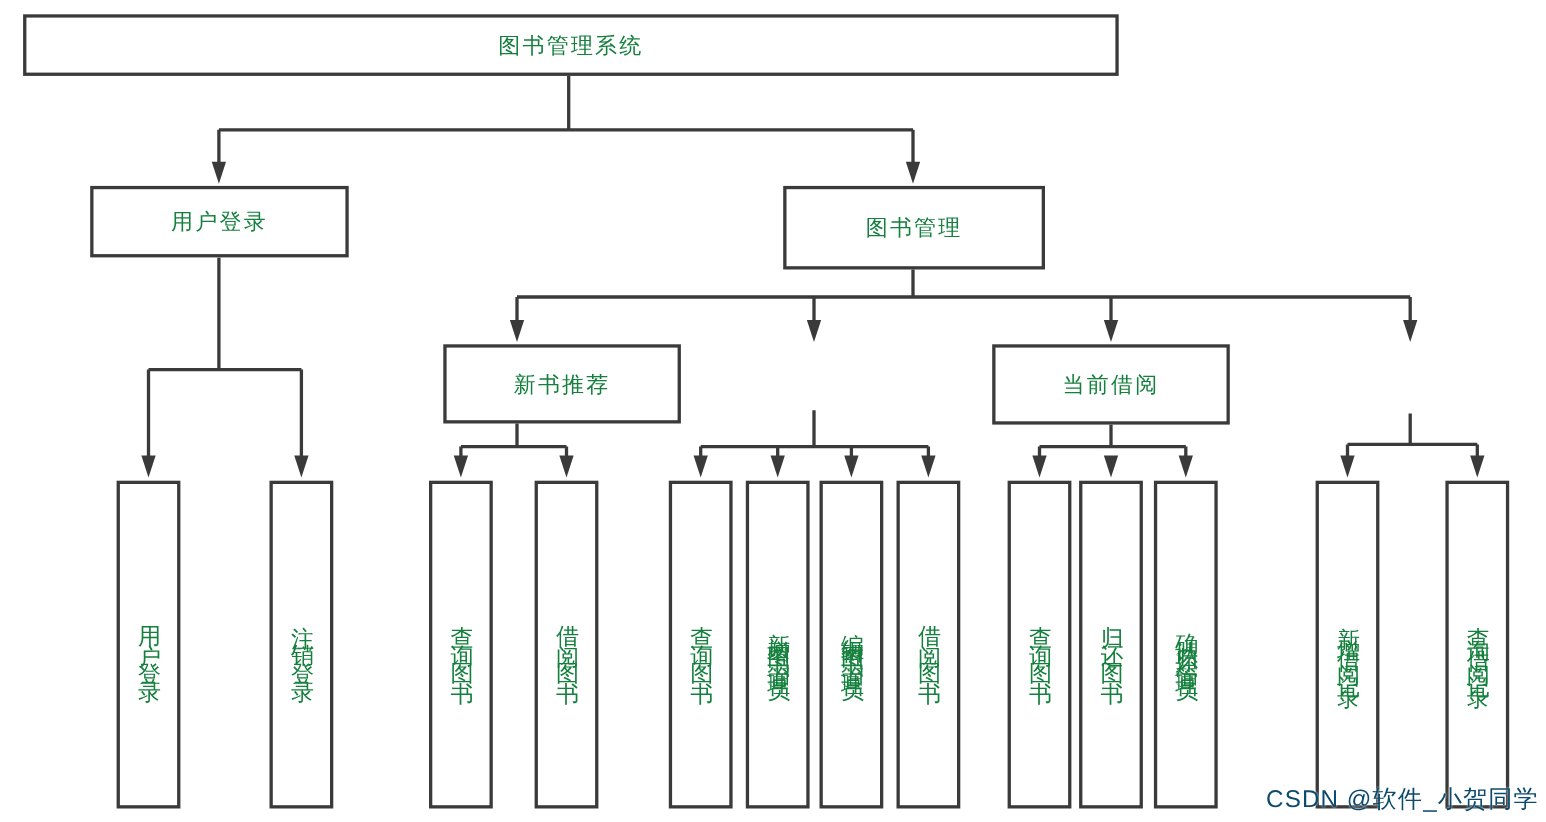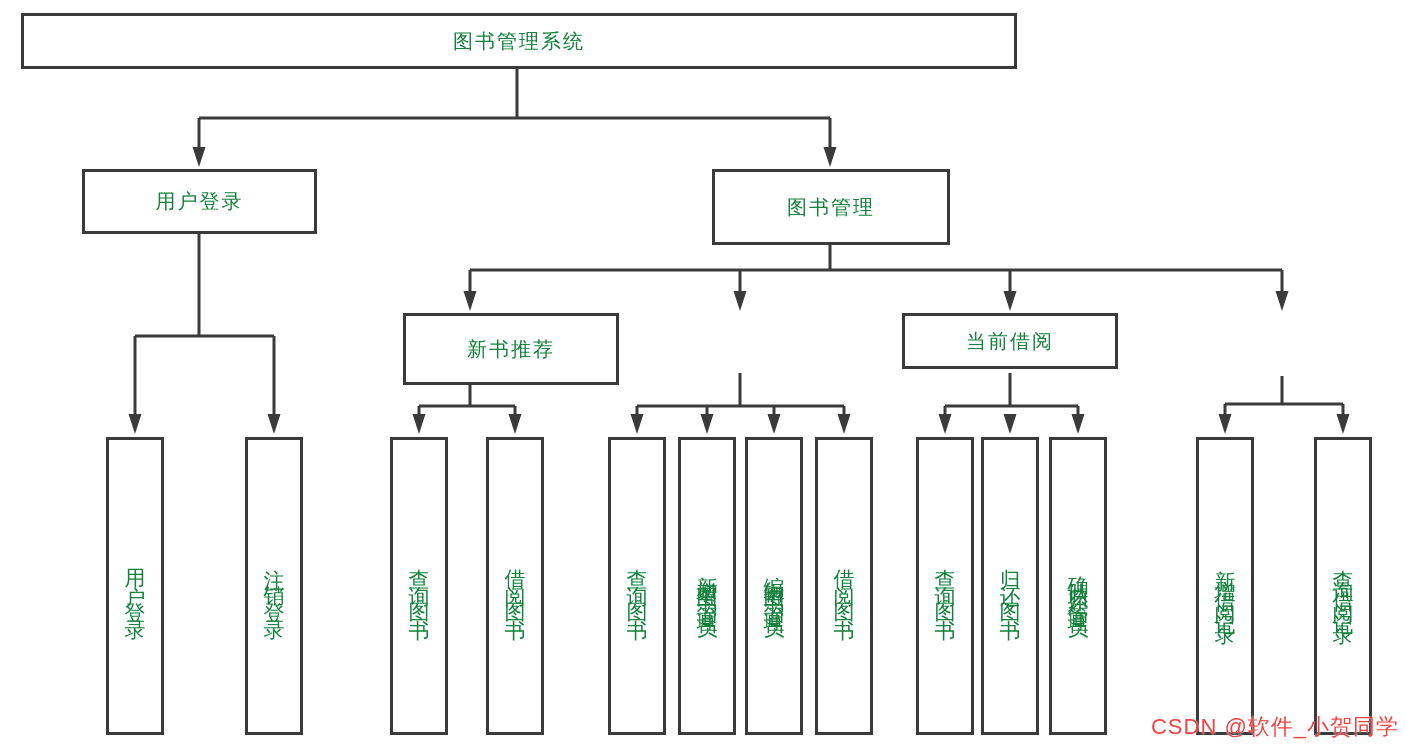--- a/index.html
+++ b/index.html
@@ -47,21 +47,21 @@
     white-space: nowrap;
   }
   .ls4 { letter-spacing: 17px; }
   .ls6 { letter-spacing: 11px; }
   .ls9 { letter-spacing: 6px; }
   .watermark {
     position: absolute;
     right: 6px;
     top: 712px;
     font-size: 22px;
-    color: #ef4444;
+    color: #0c4a6e;
     letter-spacing: 1px;
     text-shadow: 0 0 2px #ffffff;
     white-space: nowrap;
     z-index: 5;
   }
 </style>
 </head>
 <body>
 
 <div class="canvas">
@@ -123,21 +123,21 @@
   <div class="node hbox" style="left:82px; top:169px; width:235px; height:65px;">
     <span>用户登录</span>
   </div>
   <div class="node hbox" style="left:712px; top:169px; width:238px; height:76px;">
     <span>图书管理</span>
   </div>
 
   <div class="node hbox" style="left:363px; top:313px; width:216px; height:72px;margin-left:40px;">
     <span>新书推荐</span>
   </div>
-  <div class="node hbox" style="left:902px; top:313px; width:216px; height:56px;font-family:Liberation Serif, serif;">
+  <div class="node hbox" style="left:902px; top:313px; width:216px; height:73px;font-family:Liberation Serif, serif;">
     <span>当前借阅</span>
   </div>
 
   <div class="node vbox ls4" style="left:106px;">
     <span>用户登录</span>
   </div>
   <div class="node vbox ls4" style="left:245px;">
     <span>注销登录</span>
   </div>
 

